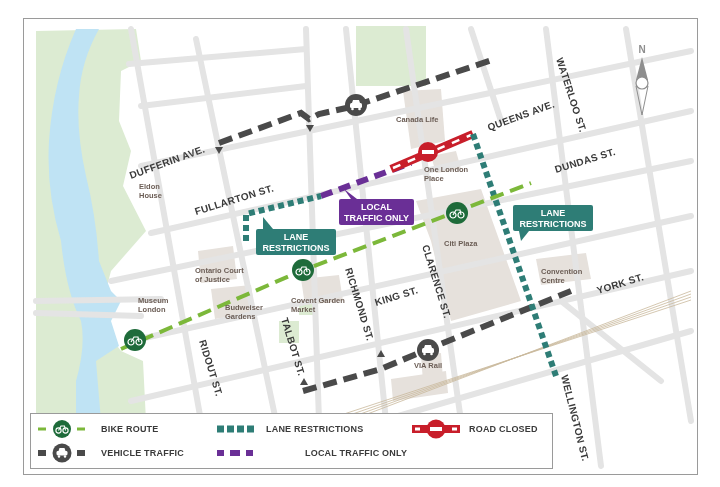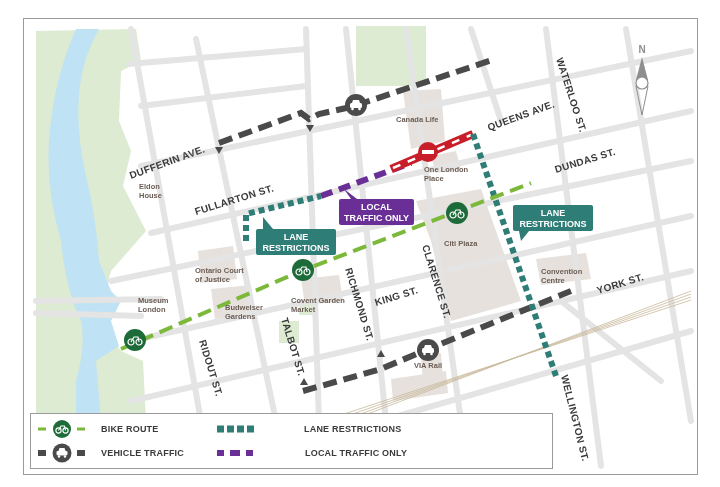--- a/index.html
+++ b/index.html
@@ -218,32 +218,42 @@
       <circle cx="25" cy="10" r="9.5" fill="#4a4a4a"></circle>
       <rect x="19.5" y="8" width="11" height="4.5" rx="1.4" fill="#fff"></rect>
       <path d="M21.5,8 L22.5,5 L27.5,5 L28.5,8 Z" fill="#fff"></path>
       <circle cx="22" cy="13.5" r="1.2" fill="#fff"></circle>
       <circle cx="28" cy="13.5" r="1.2" fill="#fff"></circle>
       <rect x="40" y="7" width="8" height="6" fill="#4a4a4a"></rect>
     </svg>
     <span class="legend-label" style="margin-left:14px;">VEHICLE TRAFFIC</span>
   </div>
 
-  <div class="legend-item" style="left:185px; top:5px;gap:38px;">
+  <div class="legend-item" style="left:185px; top:5px;">
     <svg class="legend-symbol" width="42" height="20">
       <rect x="1" y="6.5" width="7" height="7" fill="#2e7d76"></rect>
       <rect x="11" y="6.5" width="7" height="7" fill="#2e7d76"></rect>
       <rect x="21" y="6.5" width="7" height="7" fill="#2e7d76"></rect>
       <rect x="31" y="6.5" width="7" height="7" fill="#2e7d76"></rect>
     </svg>
     <span class="legend-label" style="margin-left:8px;">LANE RESTRICTIONS</span>
   </div>
 
   <div class="legend-item" style="left:185px; top:29px;">
     <svg class="legend-symbol" width="42" height="20">
       <rect x="1" y="7" width="7" height="6" fill="#6a2f96"></rect>
       <rect x="14" y="7" width="10" height="6" fill="#6a2f96"></rect>
       <rect x="30" y="7" width="7" height="6" fill="#6a2f96"></rect>
     </svg>
     <span class="legend-label" style="margin-left:8px;padding-left:39px;">LOCAL TRAFFIC ONLY</span>
   </div>
 
+  <div class="legend-item" style="left:380px; top:5px;">
+    <svg class="legend-symbol" width="50" height="20">
+      <rect x="1" y="6" width="48" height="8" fill="#c81e2a"></rect>
+      <rect x="4" y="8.5" width="5" height="3" fill="#fff"></rect>
+      <rect x="41" y="8.5" width="5" height="3" fill="#fff"></rect>
+      <circle cx="25" cy="10" r="9.5" fill="#c81e2a"></circle>
+      <rect x="19" y="8" width="12" height="4" fill="#fff"></rect>
+    </svg>
+    <span class="legend-label" style="margin-left:8px;">ROAD CLOSED</span>
+  </div>
 </div>
 
 </body></html>

